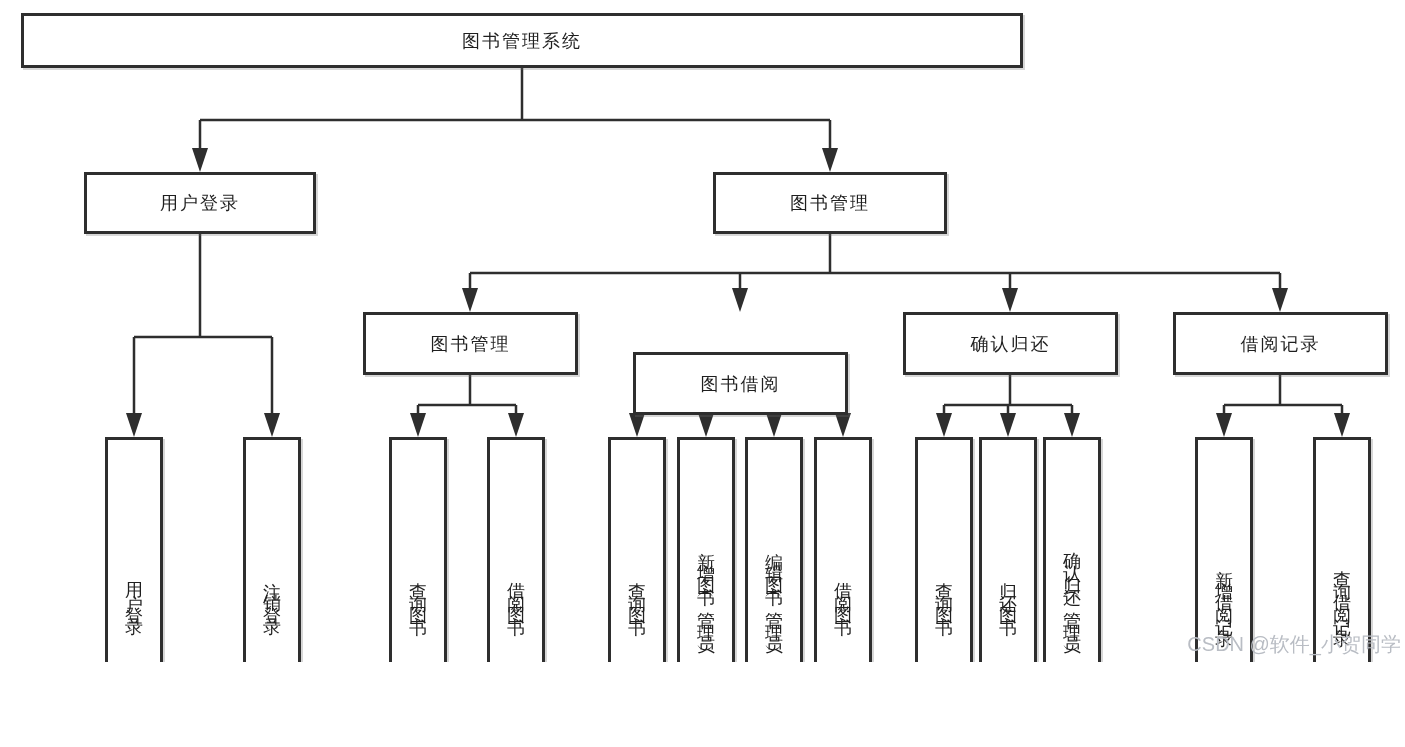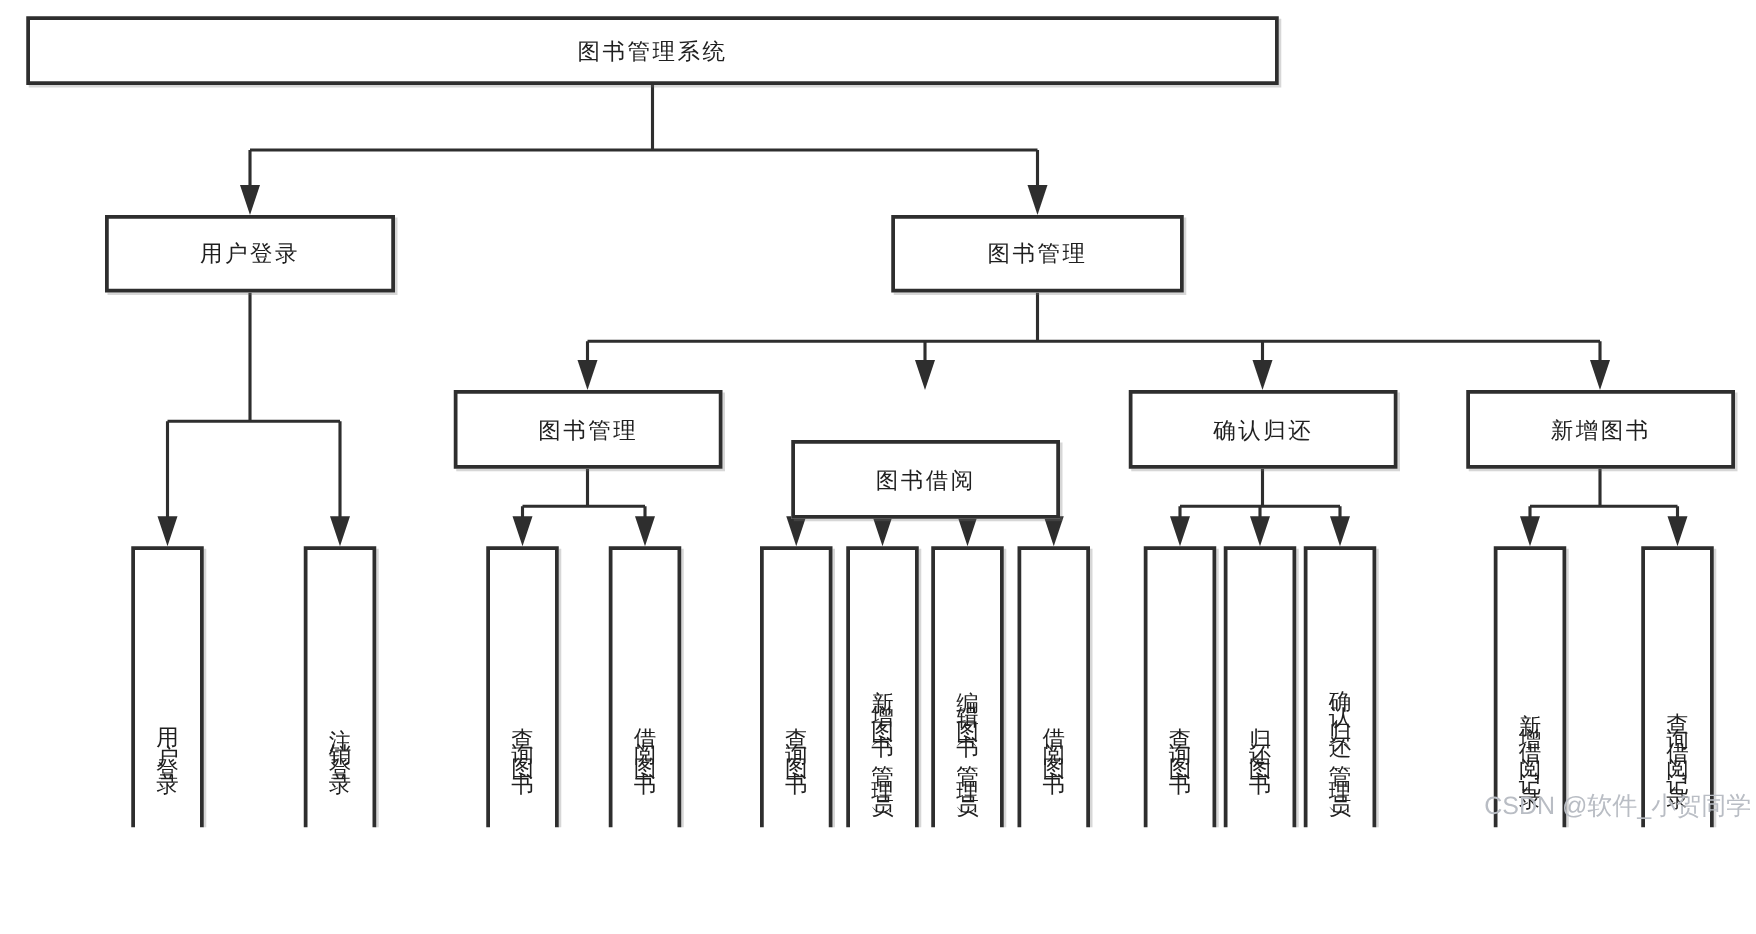--- a/index.html
+++ b/index.html
@@ -135,21 +135,21 @@
   <div class="node hbox-l3a">
     <span class="label">图书管理</span>
   </div>
   <div class="node hbox-l3b">
     <span class="label">图书借阅</span>
   </div>
   <div class="node hbox-l3c">
     <span class="label">确认归还</span>
   </div>
   <div class="node hbox-l3d">
-    <span class="label">新增图书</span>
+    <span class="label">借阅记录</span>
   </div>
 
   <div class="node vbox v1">
     <span class="vtext">用户登录</span>
   </div>
   <div class="node vbox v2">
     <span class="vtext">注销登录</span>
   </div>
   <div class="node vbox v3">
     <span class="vtext">查询图书</span>

